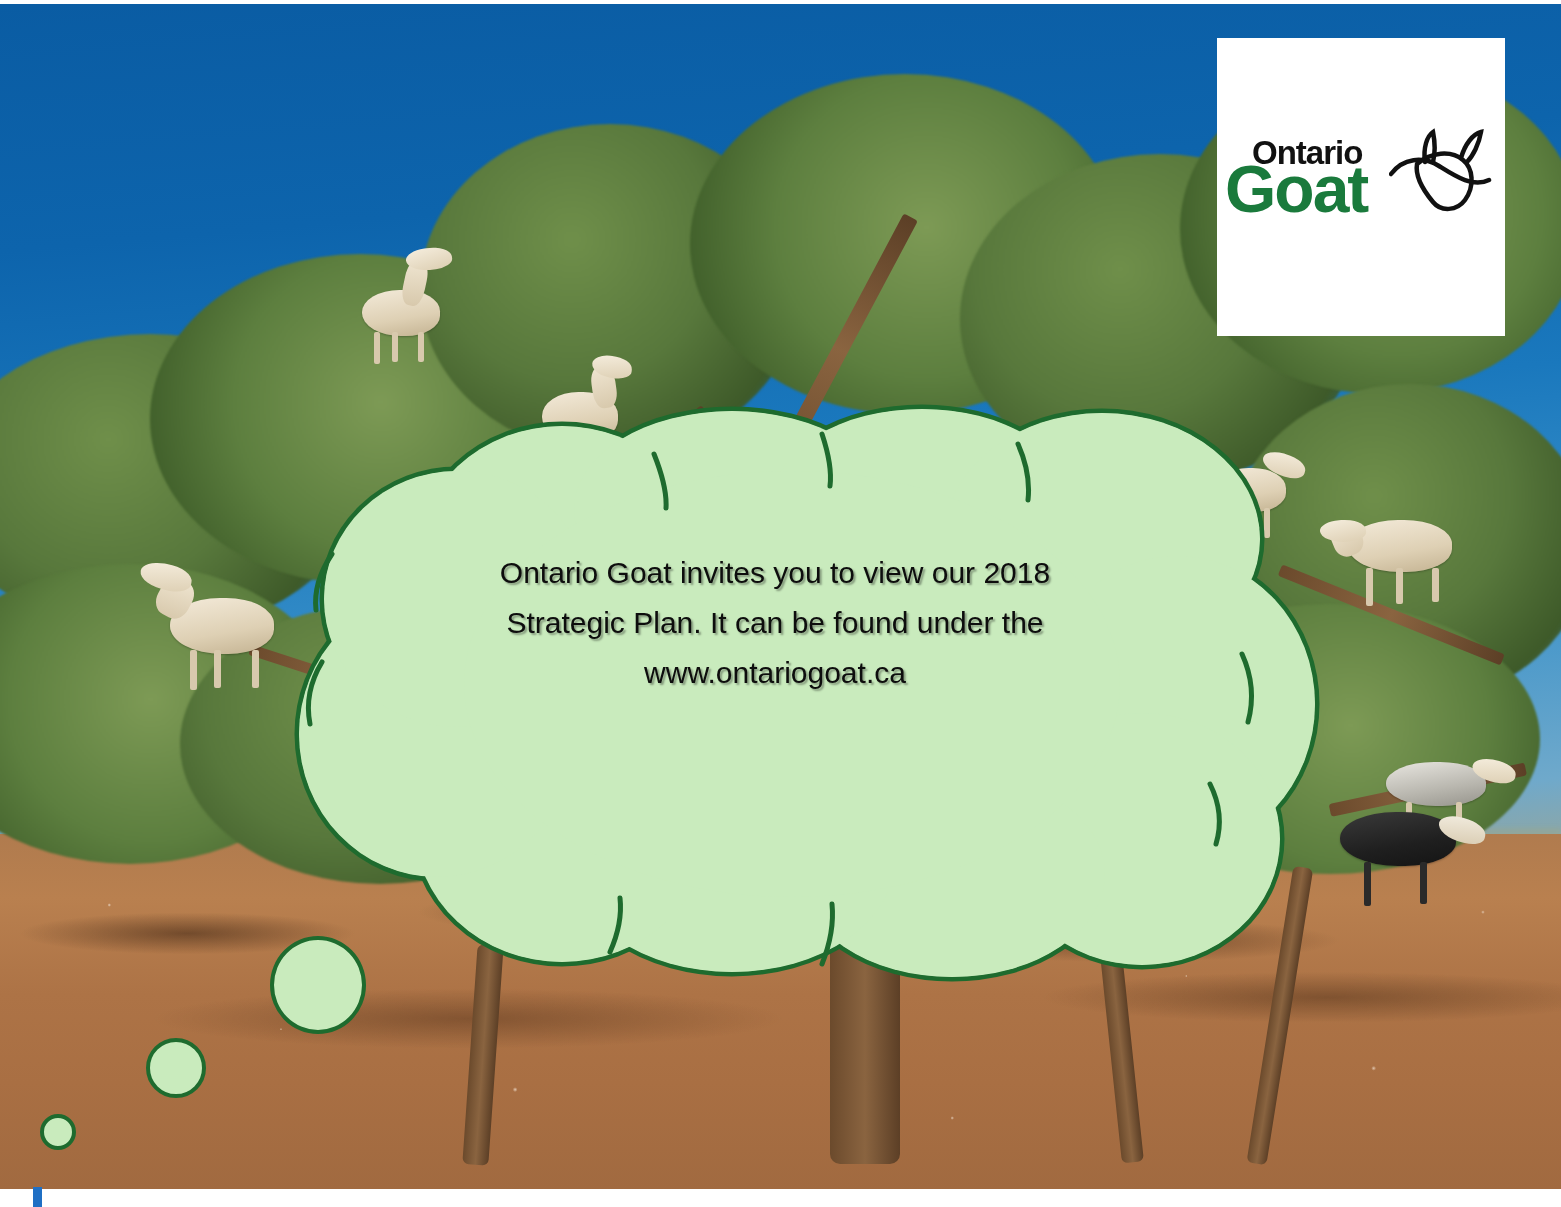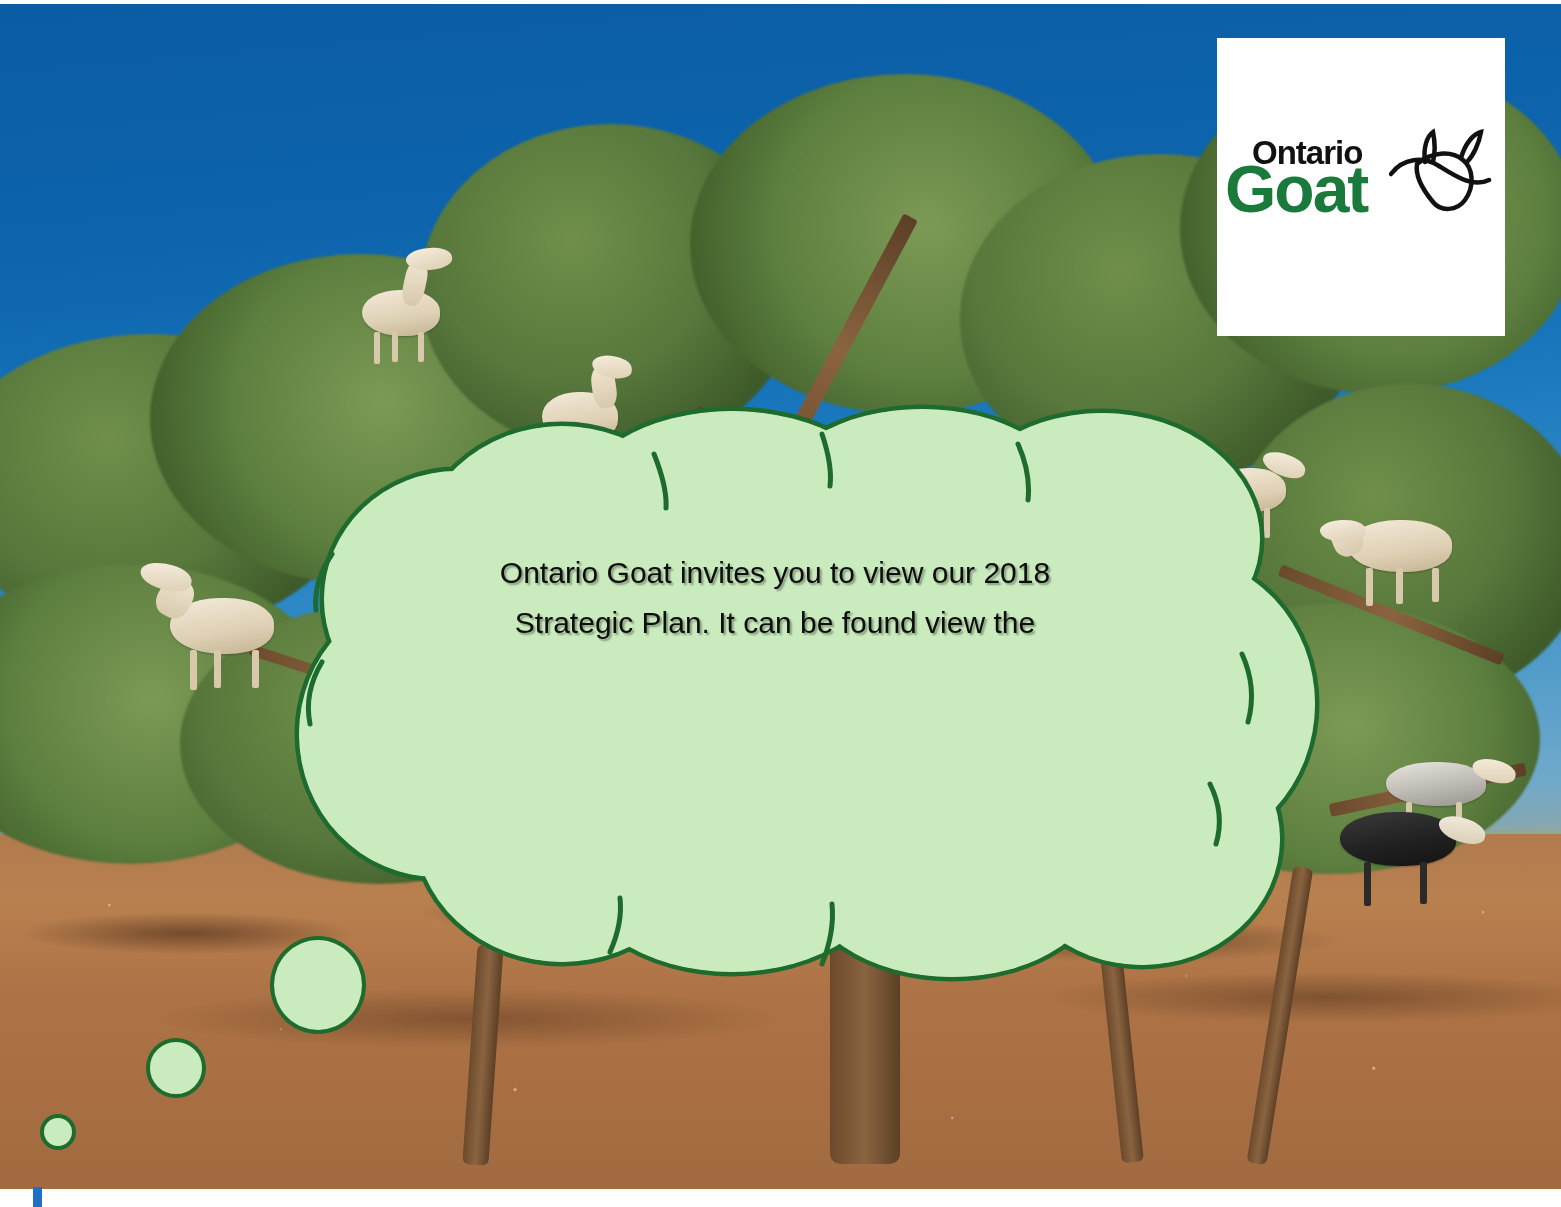--- a/index.html
+++ b/index.html
@@ -229,21 +229,22 @@
         <path d="M560 560 C568 540 572 520 570 500"></path>
         <path d="M348 548 C356 530 360 512 358 494"></path>
         <path d="M60 258 C48 278 44 300 48 320"></path>
         <path d="M70 150 C58 168 52 188 54 206"></path>
       </g>
     </svg>
   </div>
 
   <div id="bubble-text">
     <span class="ln">Ontario Goat invites you to view our 2018</span>
-    <span class="ln">Strategic Plan. It can be found view the</span>
+    <span class="ln">Strategic Plan. It can be found under the</span>
+    <span class="ln">www.ontariogoat.ca</span>
   </div>
 
   <div class="tail" id="tail-1"></div>
   <div class="tail" id="tail-2"></div>
   <div class="tail" id="tail-3"></div>
 
   <div id="top-strip"></div>
   <div id="bottom-strip"></div>
   <div id="cursor-mark"></div>
 </div>

